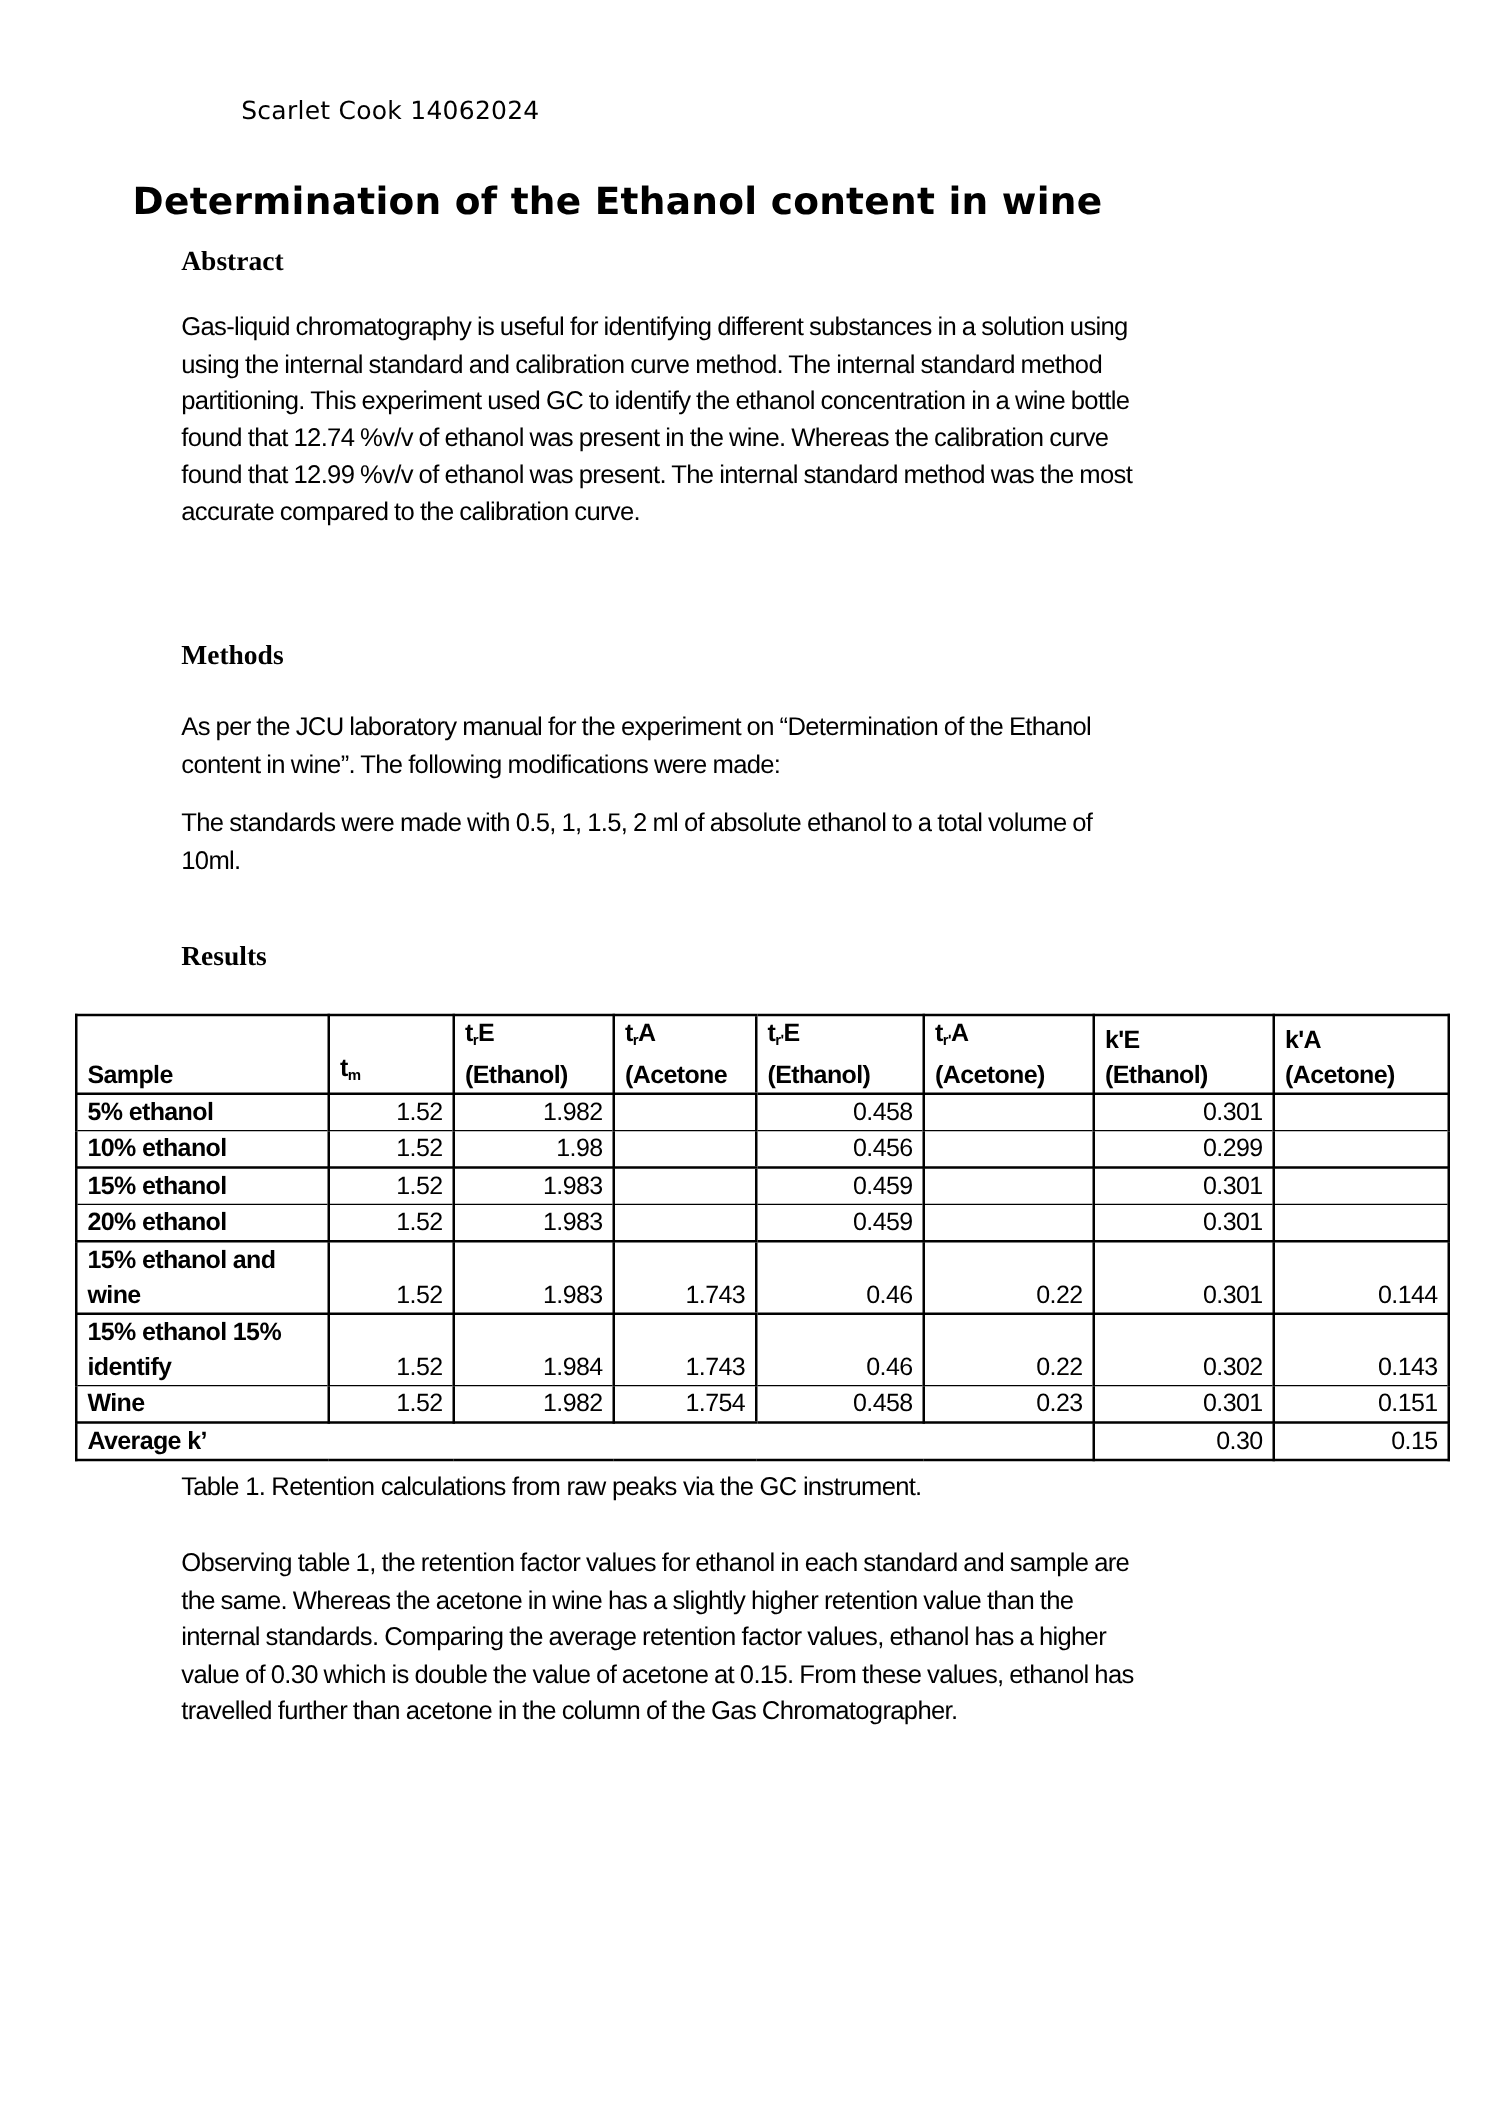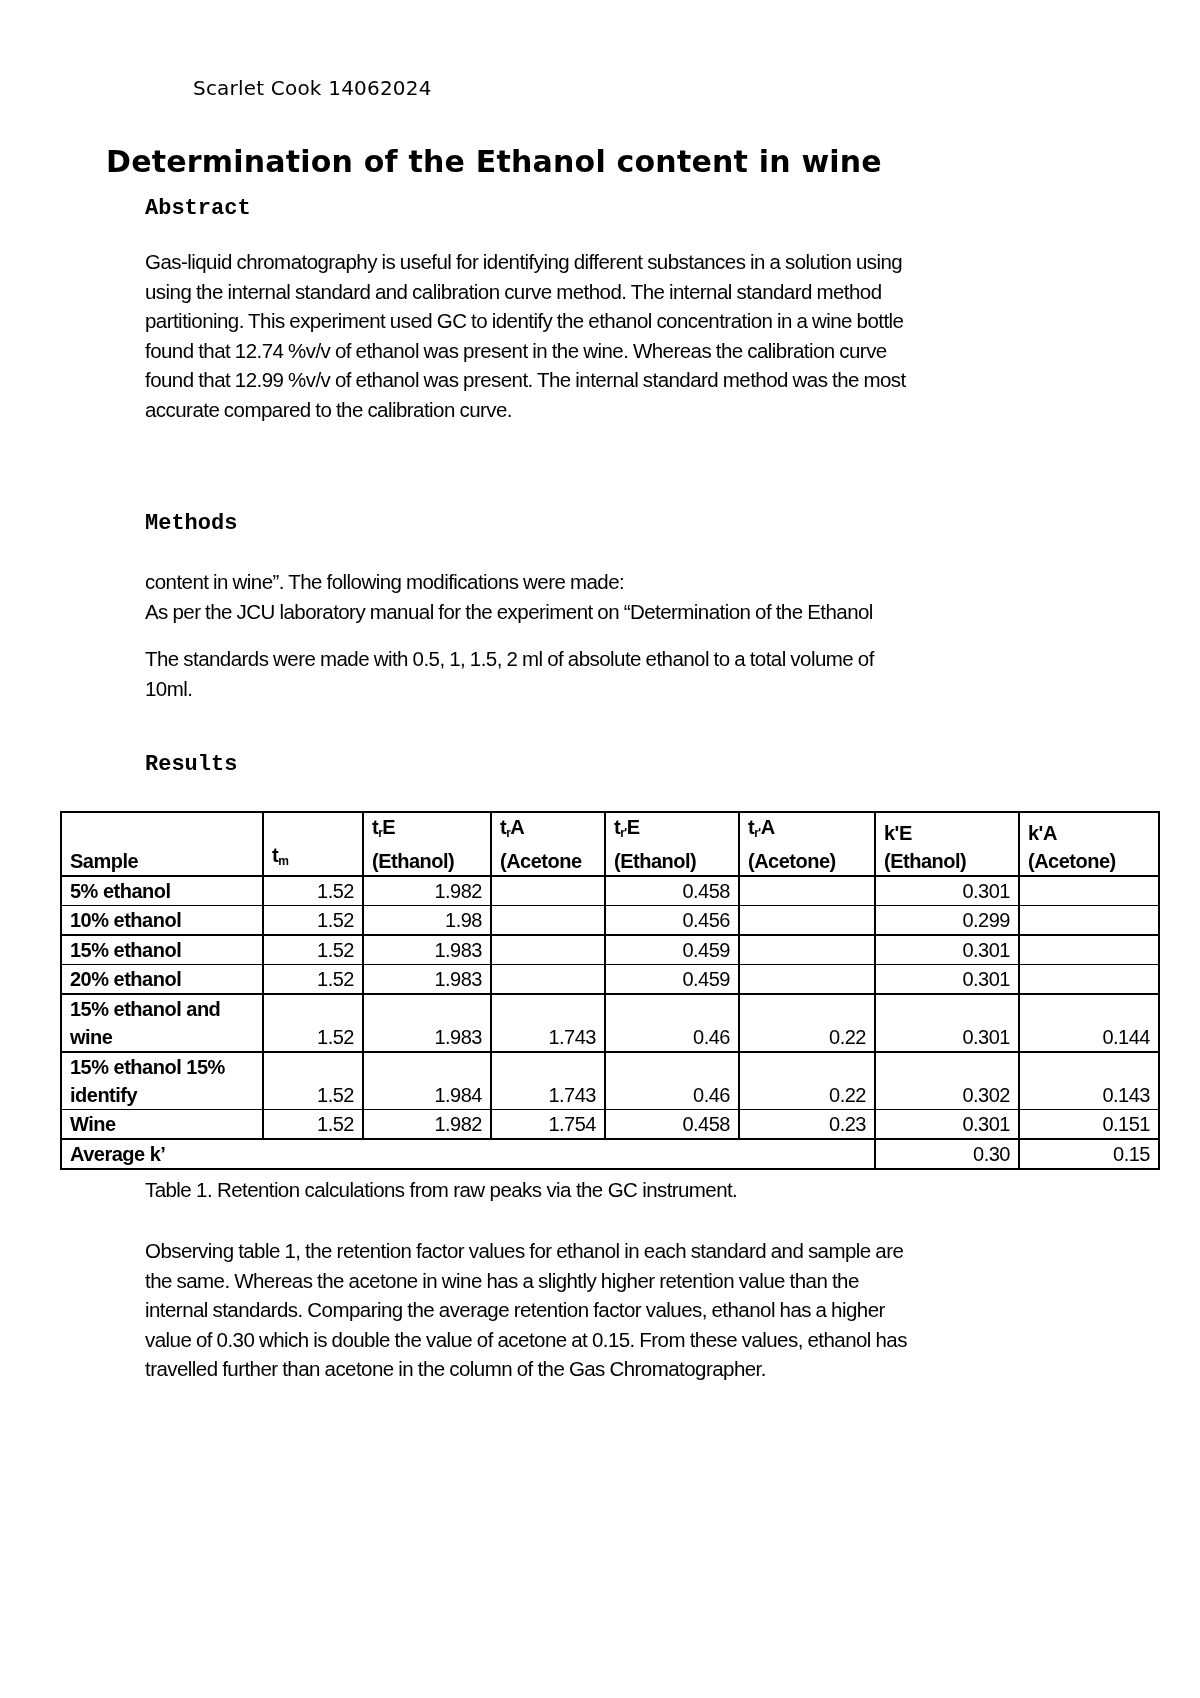--- a/index.html
+++ b/index.html
@@ -13,21 +13,21 @@
       position: absolute; left: 145px; top: 76px;
       font-family: "DejaVu Sans", sans-serif; font-size: 20px; letter-spacing: 0.2px; margin-left: 48px;
     }
     .title {
       position: absolute; left: 0; width: 988px; top: 144px; text-align: center;
       font-family: "DejaVu Sans", sans-serif; font-weight: bold; font-size: 30px;
       letter-spacing: 0.2px;
     }
     .h2 {
       position: absolute; left: 145px;
-      font-family: Liberation Mono, monospace; font-weight: bold; font-size: 22px;
+      font-family: Liberation Serif, serif; font-weight: bold; font-size: 22px;
     }
     .para {
       position: absolute; left: 145px; width: 900px;
       font-family: "Liberation Sans Narrow", "Liberation Sans", sans-serif;
       font-size: 20.5px; line-height: 29.5px; letter-spacing: -0.55px;
       word-spacing: -0.5px;
     }
     table.results {
       position: absolute; left: 60px; top: 811px;
       border-collapse: collapse; table-layout: fixed;
@@ -68,22 +68,22 @@
     <div>using the internal standard and calibration curve method. The internal standard method</div>
     <div>partitioning. This experiment used GC to identify the ethanol concentration in a wine bottle</div>
     <div>found that 12.74 %v/v of ethanol was present in the wine. Whereas the calibration curve</div>
     <div>found that 12.99 %v/v of ethanol was present. The internal standard method was the most</div>
     <div>accurate compared to the calibration curve.</div>
   </div>
 
   <div class="h2" style="top:511px">Methods</div>
 
   <div class="para" style="top:567px">
+    <div>As per the JCU laboratory manual for the experiment on “Determination of the Ethanol</div>
     <div>content in wine”. The following modifications were made:</div>
-    <div>As per the JCU laboratory manual for the experiment on “Determination of the Ethanol</div>
   </div>
 
   <div class="para" style="top:644px">
     <div>The standards were made with 0.5, 1, 1.5, 2 ml of absolute ethanol to a total volume of</div>
     <div>10ml.</div>
   </div>
 
   <div class="h2" style="top:752px">Results</div>
 
   <table class="results">

